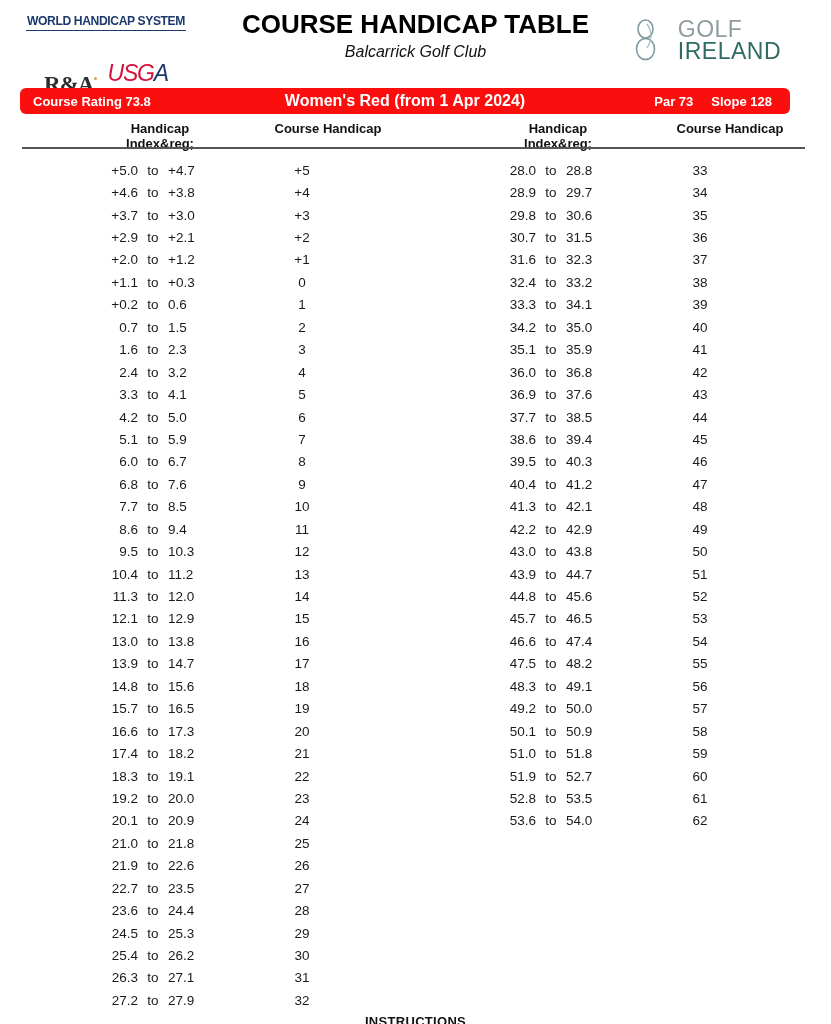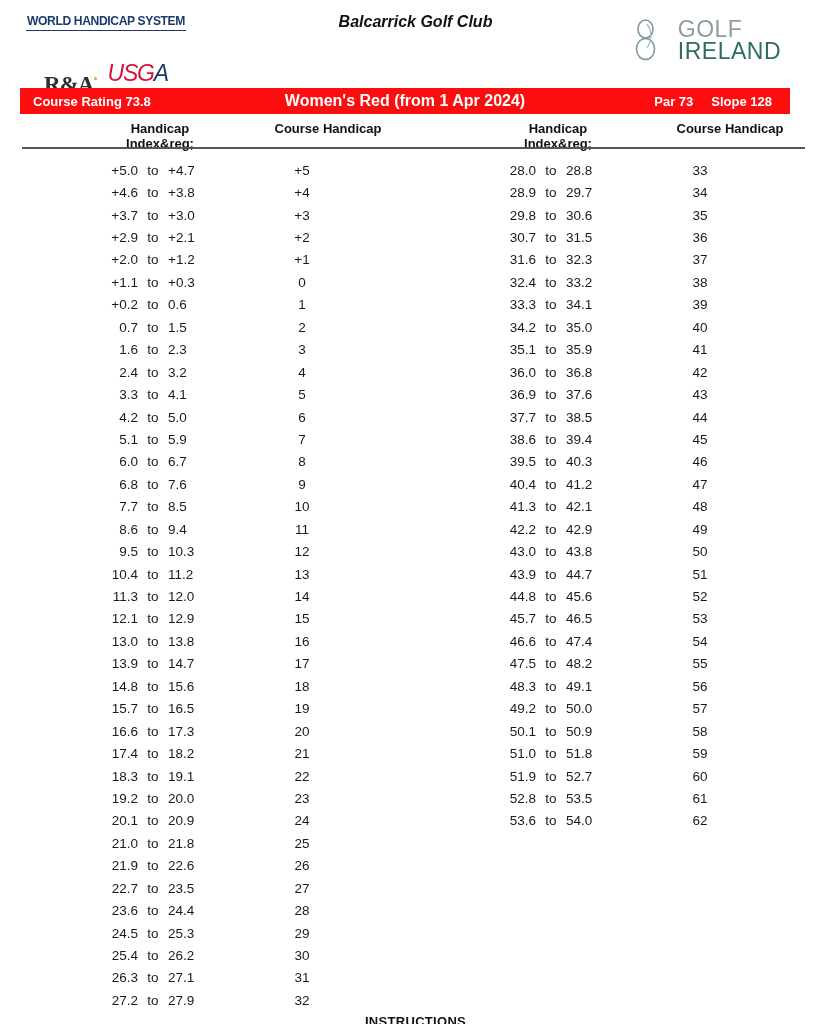--- a/index.html
+++ b/index.html
@@ -90,21 +90,21 @@
   }
   .main-title {
     font-size: 26px;
     font-weight: bold;
     color: #000000;
     letter-spacing: 0px;
     line-height: 1.15;
   }
   .sub-title {
     font-size: 16px;
-    font-weight: bold;
+    font-weight: normal;
     font-style: italic;
     color: #111111;
     margin-top: 3px;
   }
 
   .gi-logo {
     position: absolute;
     right: 50px;
     top: 18px;
     display: flex;
@@ -126,20 +126,21 @@
     left: 20px;
     top: 88px;
     width: 770px;
     height: 26px;
     background: #fc0e0e;
     color: #ffffff;
     display: flex;
     align-items: center;
     font-size: 13px;
     font-weight: bold;
+    border-radius: 6px;
   }
   .banner-left {
     position: absolute;
     left: 13px;
     white-space: nowrap;
   }
   .banner-center {
     width: 100%;
     text-align: center;
     font-size: 16px;
@@ -249,20 +250,21 @@
         <span>R&amp;A</span>
         <span class="ra-dot"></span>
       </span>
       <span class="usga-mark">
         <span class="usga-red">USG</span><span class="usga-blue">A</span>
       </span>
     </div>
   </div>
 
   <div class="title-block">
+    <div class="main-title">COURSE HANDICAP TABLE</div>
     <div class="sub-title">Balcarrick Golf Club</div>
   </div>
 
   <div class="gi-logo">
     <svg width="30" height="44" viewBox="0 0 30 44">
       <g fill="none" stroke="#7d9ba0" stroke-width="1.6">
         <ellipse cx="11.5" cy="11" rx="7.5" ry="9"></ellipse>
         <ellipse cx="11.5" cy="31" rx="9" ry="10.5"></ellipse>
       </g>
       <path d="M13 6 C18 13, 18 22, 13 30" fill="none" stroke="#a8bcbe" stroke-width="1.4"></path>

